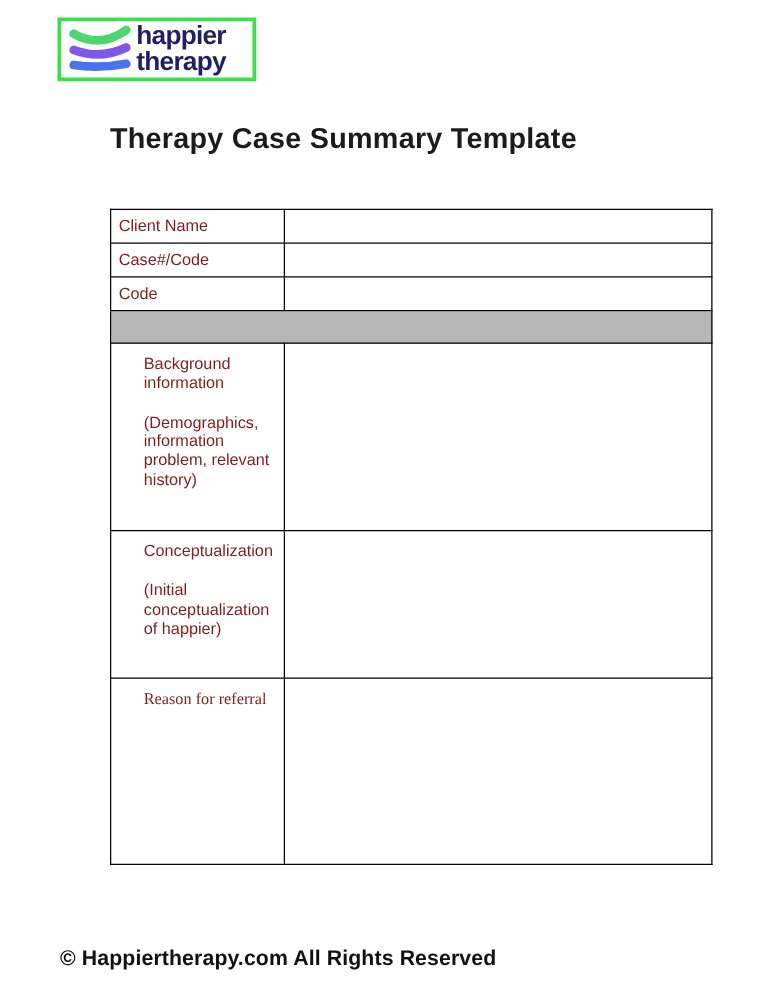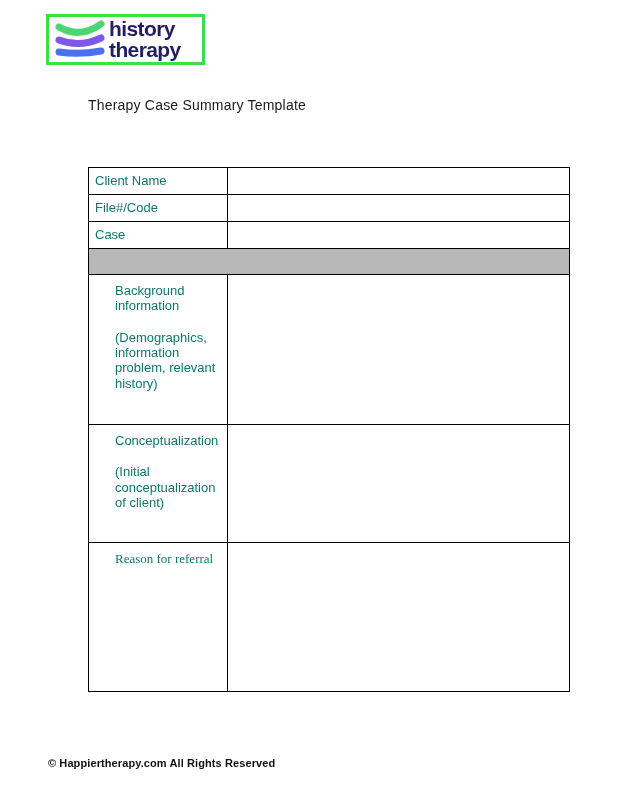--- a/index.html
+++ b/index.html
@@ -36,35 +36,36 @@
     letter-spacing: -0.6px;
     color: #221e63;
     white-space: nowrap;
   }
 
   
   .doc-title {
     position: absolute;
     left: 88px;
     top: 97px;
-    font-size: 14px;
+    font-size: 23px;
     color: #1b1b1b;
     letter-spacing: 0.2px;
+    font-weight: bold;
   }
 
   
   .case-table {
     position: absolute;
     left: 88px;
     top: 167px;
     width: 481px;
     border-collapse: collapse;
     table-layout: fixed;
     font-size: 13px;
-    color: #0f766e;
+    color: #7f1d1d;
   }
   .case-table col.c1 { width: 139px; }
   .case-table col.c2 { width: 342px; }
   .case-table td {
     border: 1px solid #000000;
     padding: 4px 6px;
     vertical-align: middle;
     line-height: 1.18;
   }
   .case-table tr.r-small td { height: 27px; }
@@ -82,78 +83,78 @@
   .case-table tr.r-big-2 td { height: 118px; border-radius: 18px; }
   .case-table tr.r-big-3 td { height: 149px; font-family: Liberation Serif, serif; }
   .case-table .sub { margin-top: 16px; }
   .case-table .sub:empty { display: none; }
 
   
   .footer {
     position: absolute;
     left: 48px;
     top: 757px;
-    font-size: 11px;
+    font-size: 17px;
     font-weight: bold;
     color: #111111;
     letter-spacing: 0.1px;
     text-align: right;
   }
 </style>
 </head>
 <body>
 
 <div class="page">
 
   <div class="logo-box">
     <svg class="logo-icon" viewBox="0 0 50 40" aria-hidden="true">
       <path d="M4 7 Q25 19 46 4" fill="none" stroke-width="7" stroke-linecap="round" stroke="#4cd671"></path>
       <path d="M4 20 Q25 28 46 18" fill="none" stroke-width="7" stroke-linecap="round" stroke="#7c59e6"></path>
       <path d="M4 32 Q25 35 46 31" fill="none" stroke-width="7" stroke-linecap="round" stroke="#4a72ee"></path>
     </svg>
     <div class="logo-text">
-      <div>history</div>
+      <div>happier</div>
       <div>therapy</div>
     </div>
   </div>
 
   <div class="doc-title">Therapy Case Summary Template</div>
 
   <table class="case-table">
     <colgroup>
         <col class="c1">
         <col class="c2">
       </colgroup>
     <tbody>
       <tr class="r-small">
         <td>Client Name</td>
         <td></td>
       </tr>
       <tr class="r-small">
-        <td>File#/Code</td>
+        <td>Case#/Code</td>
         <td></td>
       </tr>
       <tr class="r-small">
-        <td>Case</td>
+        <td>Code</td>
         <td></td>
       </tr>
       <tr class="r-divider">
         <td colspan="2"></td>
       </tr>
       <tr class="r-big r-big-1">
         <td>
           <div>Background information</div>
           <div class="sub">(Demographics, information problem, relevant history)</div>
         </td>
         <td></td>
       </tr>
       <tr class="r-big r-big-2">
         <td>
           <div>Conceptualization</div>
-          <div class="sub">(Initial conceptualization of client)</div>
+          <div class="sub">(Initial conceptualization of happier)</div>
         </td>
         <td></td>
       </tr>
       <tr class="r-big r-big-3">
         <td>
           <div>Reason for referral</div>
 
         </td>
         <td></td>
       </tr>

